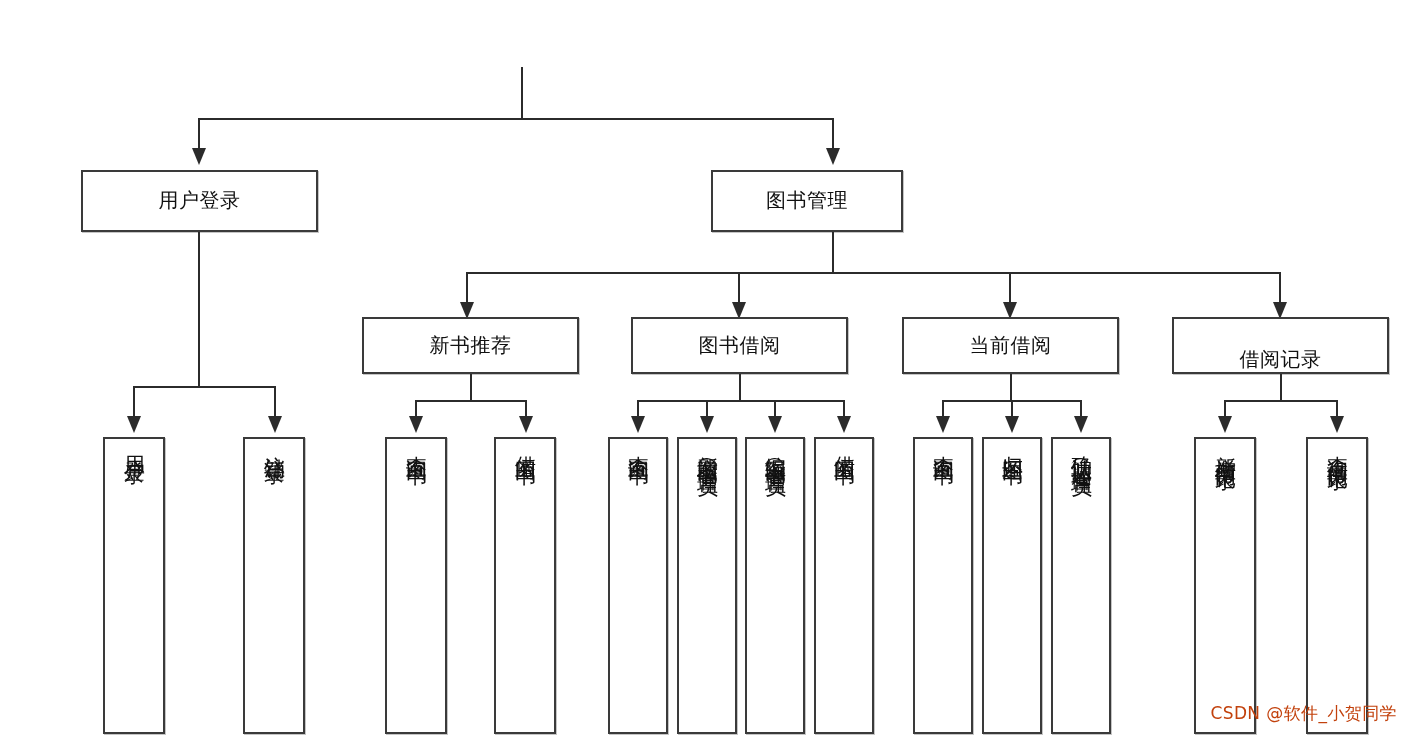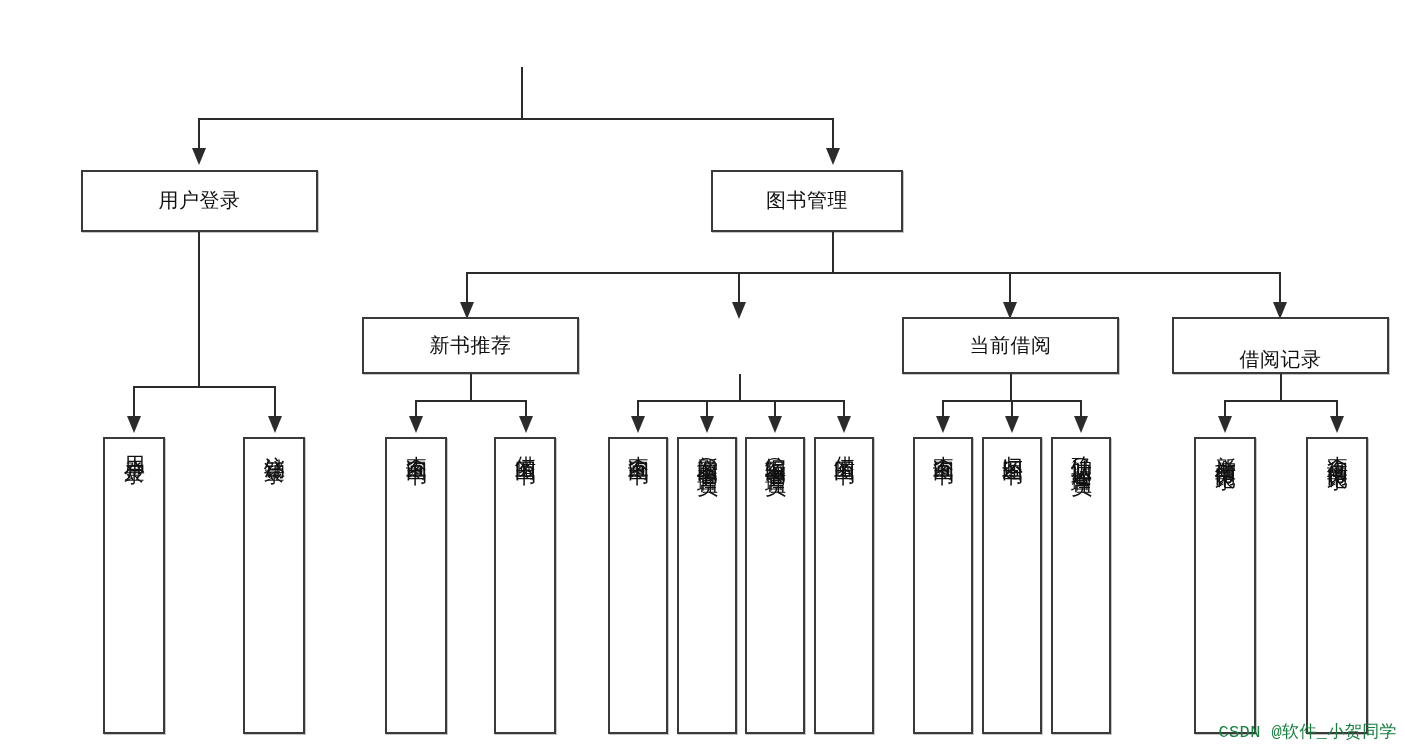--- a/index.html
+++ b/index.html
@@ -70,27 +70,26 @@
     width: 0;
     height: 0;
     border-left: 7px solid transparent;
     border-right: 7px solid transparent;
     border-top: 17px solid #2b2b2b;
   }
   
   #watermark {
     position: absolute;
     right: 8px;
-    bottom: 4px;
+    bottom: 22px;
     font-size: 17px;
-    color: #15803d;
+    color: #c2410c;
     letter-spacing: .4px;
     user-select: none;
     white-space: nowrap;
-    font-family: Liberation Mono, monospace;
   }
 </style>
 </head>
 <body>
 
 <div id="diagram-root">
 
 
   <div class="edge v" style="left:521px; top:67px; width:2px; height:52px;"></div>
 
@@ -122,20 +121,23 @@
   <div class="edge v" style="left:738px; top:272px; width:2px; height:32px;"></div>
   <div class="arrow" style="left:732px; top:302px;"></div>
   <div class="edge v" style="left:1009px; top:272px; width:2px; height:32px;"></div>
   <div class="arrow" style="left:1003px; top:302px;"></div>
   <div class="edge v" style="left:1279px; top:272px; width:2px; height:32px;"></div>
   <div class="arrow" style="left:1273px; top:302px;"></div>
 
   <div class="node lvl2" style="left:362px; top:317px; width:217px; height:57px;">
     <span class="label">新书推荐</span>
   </div>
+  <div class="node lvl2" style="left:631px; top:317px; width:217px; height:57px;">
+    <span class="label">图书借阅</span>
+  </div>
   <div class="node lvl2" style="left:902px; top:317px; width:217px; height:57px;">
     <span class="label">当前借阅</span>
   </div>
   <div class="node lvl2" style="left:1172px; top:317px; width:217px; height:57px;align-items:flex-end;">
     <span class="label">借阅记录</span>
   </div>
 
   <div class="edge v" style="left:470px; top:374px; width:2px; height:27px;"></div>
   <div class="edge h" style="left:415px; top:400px; width:112px; height:2px;"></div>
   <div class="edge v" style="left:415px; top:400px; width:2px; height:18px;"></div>

